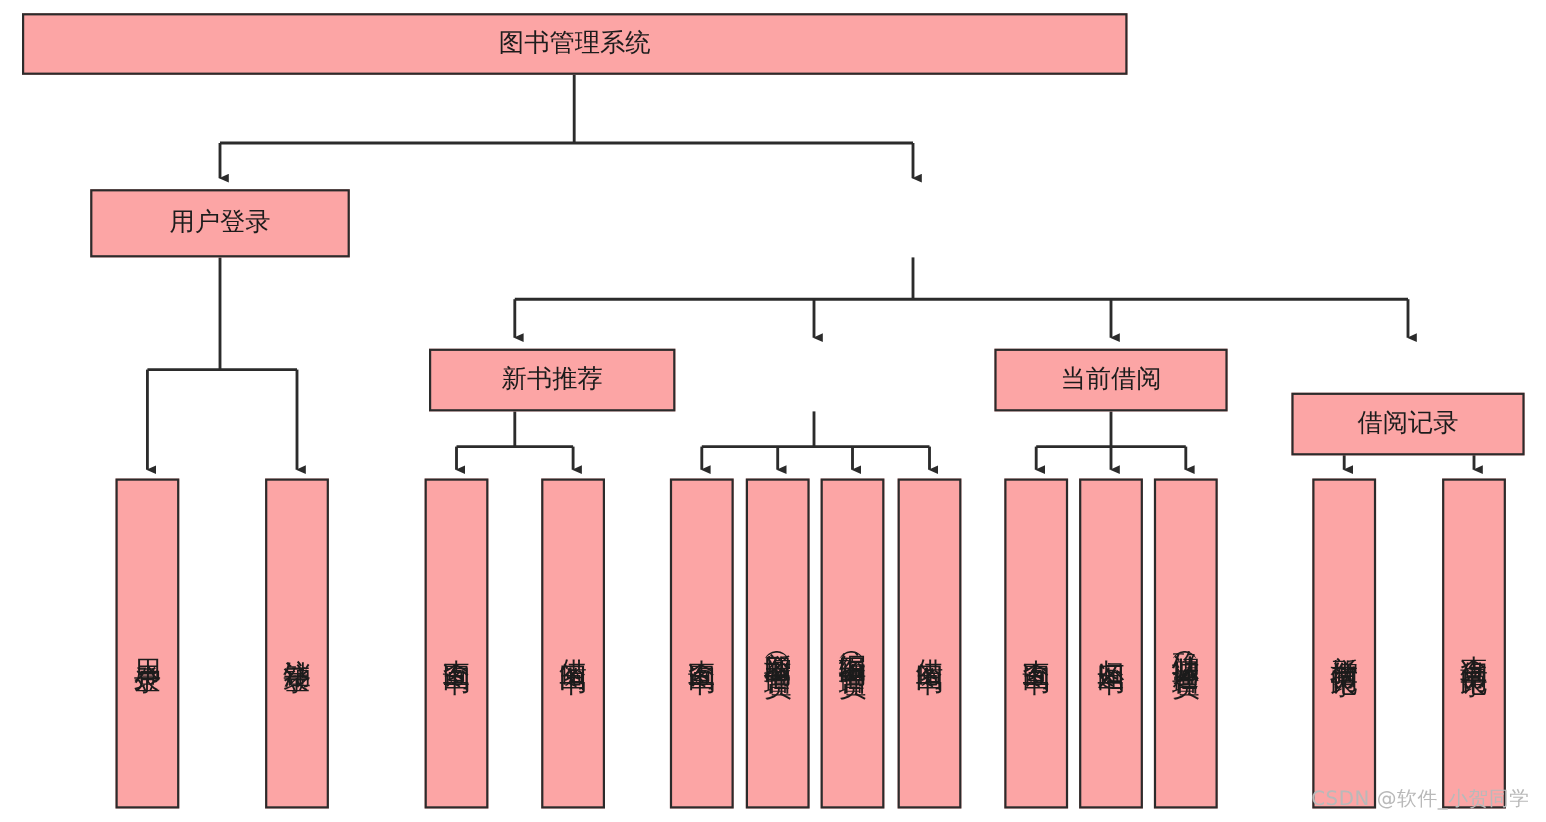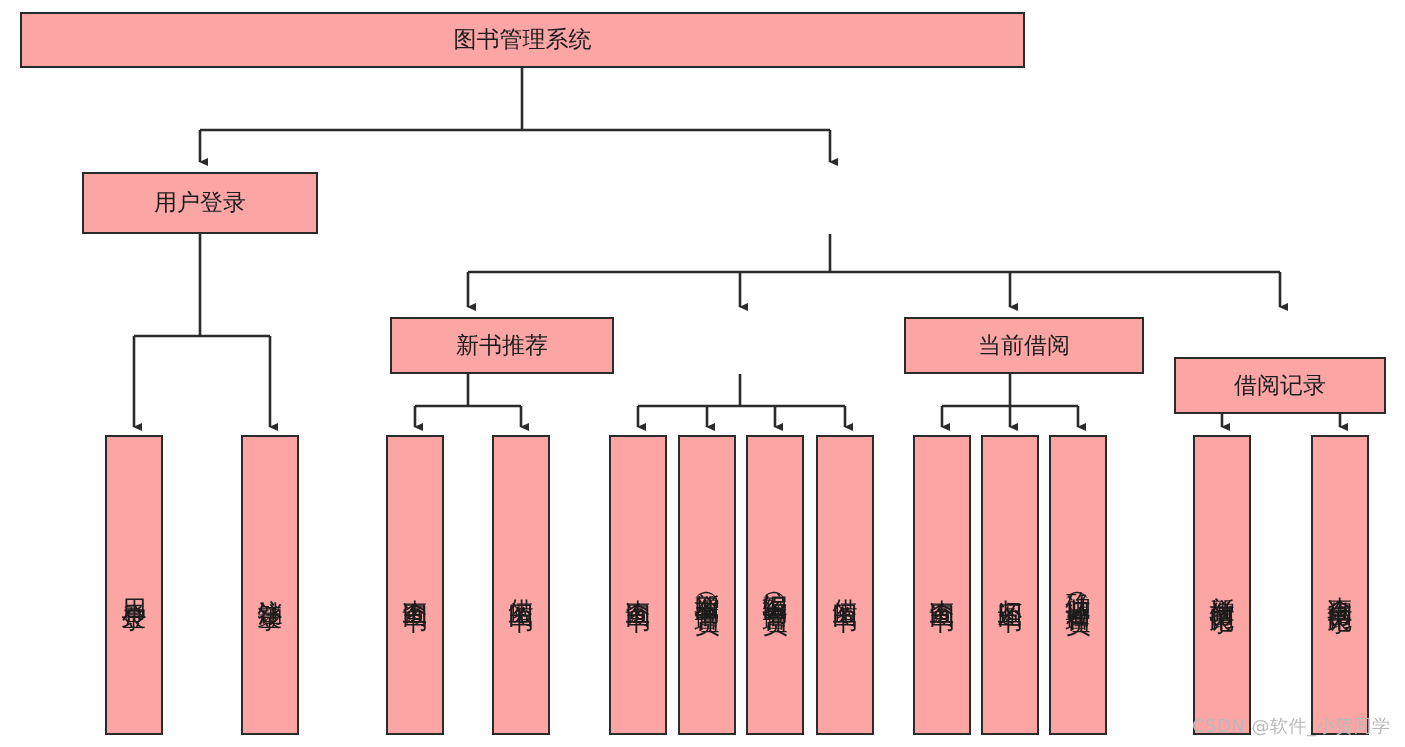--- a/index.html
+++ b/index.html
@@ -146,21 +146,21 @@
   <div class="node horizontal" style="left:82px; top:172px; width:236px; height:62px;">
     <span class="node-label">用户登录</span>
   </div>
 
 
   <div class="node horizontal" style="left:362px; top:317px; width:224px; height:57px;margin-left:28px;">
     <span class="node-label">新书推荐</span>
   </div>
 
 
-  <div class="node horizontal" style="left:904px; top:317px; width:240px; height:57px;">
+  <div class="node horizontal" style="left:904px; top:317px; width:212px; height:57px;">
     <span class="node-label">当前借阅</span>
   </div>
 
   <div class="node horizontal" style="left:1174px; top:317px; width:212px; height:57px;margin-top:40px;">
     <span class="node-label">借阅记录</span>
   </div>
 
   <div class="node vertical" style="left:105px; top:435px; width:58px; height:300px;">
     <span class="node-label">用户登录</span>
   </div>

